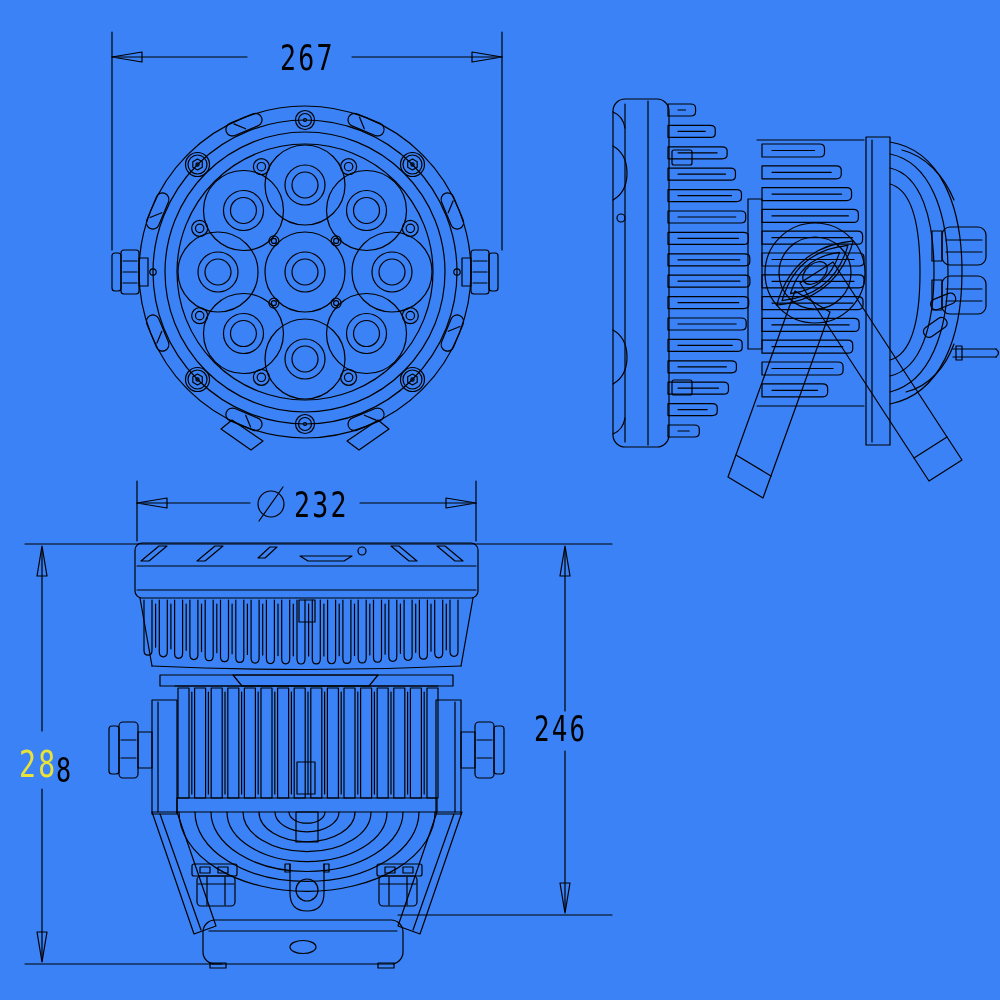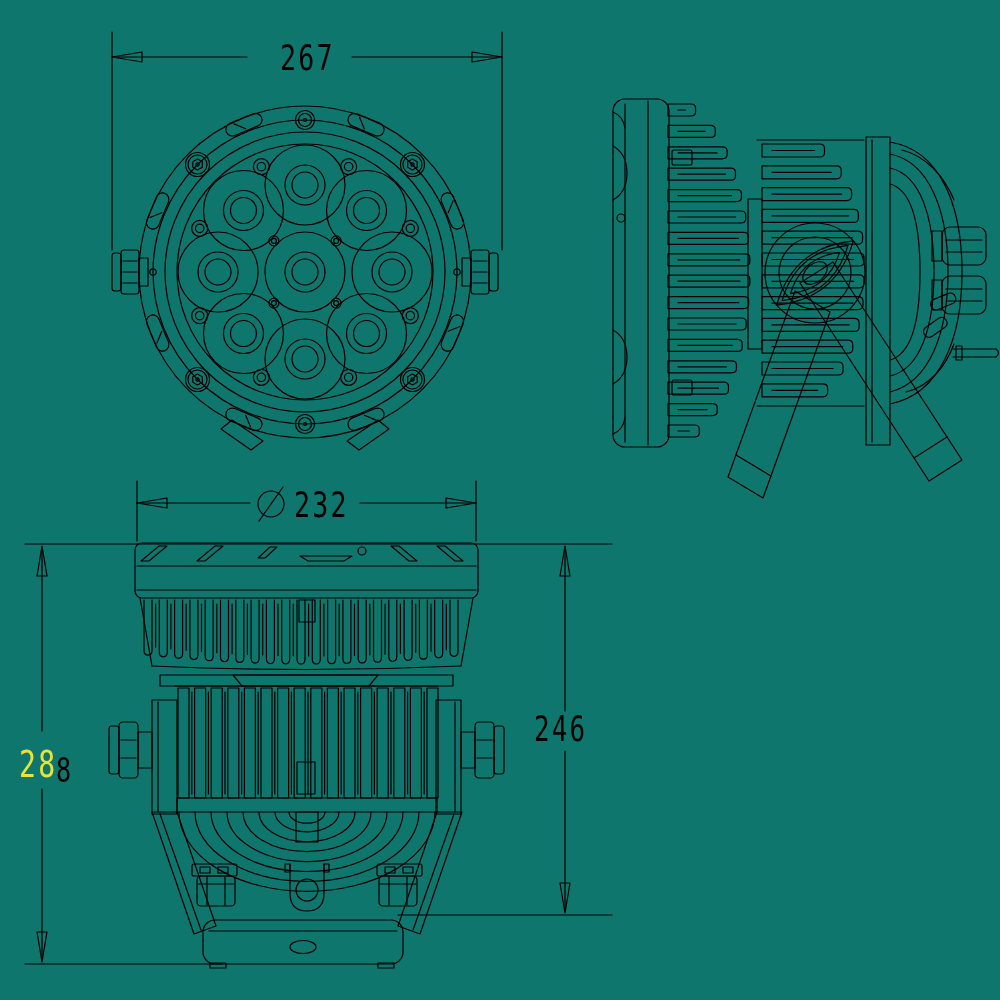--- a/index.html
+++ b/index.html
@@ -1,16 +1,16 @@
 <!DOCTYPE html>
 <html><head>
 <meta charset="utf-8">
 <style>
   html,body{margin:0;padding:0;background:#ffffff;}
-  .stage{width:1000px;height:1000px;position:relative;background:#0f766e;overflow:hidden;}
+  .stage{width:1000px;height:1000px;position:relative;background:#3b82f6;overflow:hidden;}
   svg{display:block;}
   svg path,svg rect,svg circle,svg ellipse,svg line,svg polygon,svg polyline{
     fill:none;stroke:#000;stroke-width:1.2;stroke-linecap:round;stroke-linejoin:round;}
   svg text{font-family:"DejaVu Sans Mono","Liberation Mono",monospace;letter-spacing:3px;stroke:none;}
 </style>
 </head>
 <body>
 
 <div class="stage">
 <svg id="cad" width="1000" height="1000" viewBox="0 0 1000 1000">

